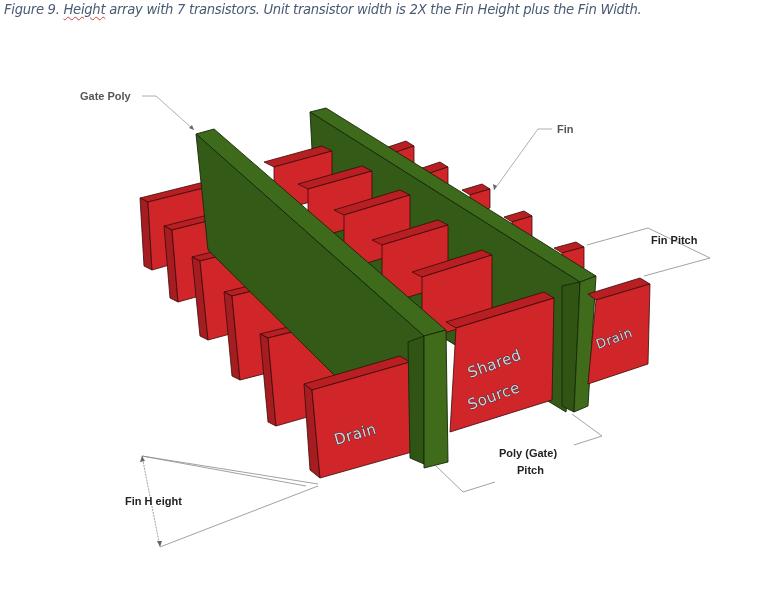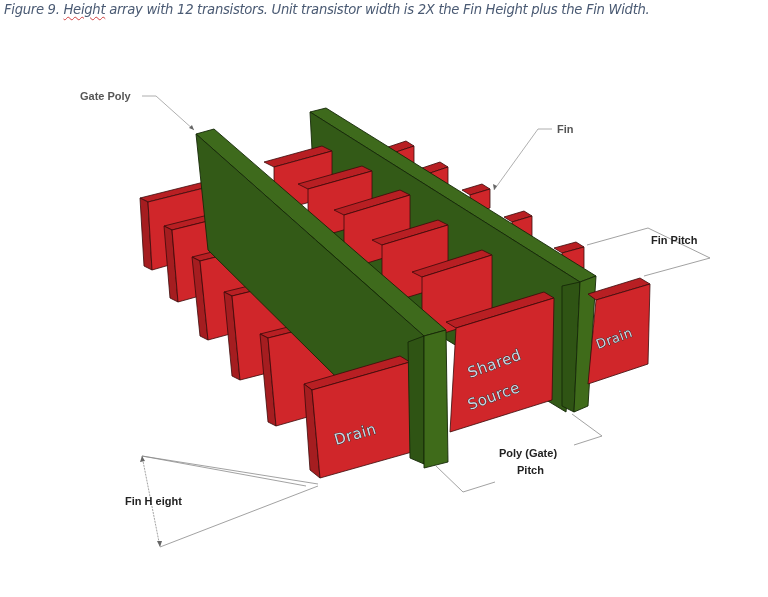--- a/index.html
+++ b/index.html
@@ -16,21 +16,21 @@
   .gate-face { fill:#335a17; stroke:#152808; stroke-width:0.9; }
   .gate-top  { fill:#3e6a1c; stroke:#152808; stroke-width:0.9; }
   .gate-end  { fill:#3f6b1a; stroke:#152808; stroke-width:0.9; }
   .gate-endside { fill:#2f5414; stroke:#152808; stroke-width:0.9; }
   .dim { stroke:#8a8a8a; stroke-width:0.8; fill:none; }
   .leader { stroke:#9a9a9a; stroke-width:0.8; fill:none; }
 </style>
 </head>
 <body>
 
-<div class="caption"><span>Figure 9. </span><span class="squiggle">Height</span><span> array with 12 transistors.  Unit transistor width is 2X the Fin Height plus the Fin Width.</span></div>
+<div class="caption"><span>Figure 9. </span><span class="squiggle">Height</span><span> array with 7 transistors.  Unit transistor width is 2X the Fin Height plus the Fin Width.</span></div>
 
 <svg class="diagram" width="768" height="597" viewBox="0 0 768 597" xmlns="http://www.w3.org/2000/svg">
 
   <g>
 
     <polygon class="fin-top" points="388,147 406,141 414,146 396,152"></polygon>
     <polygon class="fin-front" points="396,152 414,146 414,163 396,169"></polygon>
     <polygon class="fin-top" points="422,168 440,162 448,167 430,173"></polygon>
     <polygon class="fin-front" points="430,173 448,167 448,185 430,191"></polygon>
     <polygon class="fin-top" points="462,190 482,184 490,189 470,195"></polygon>

